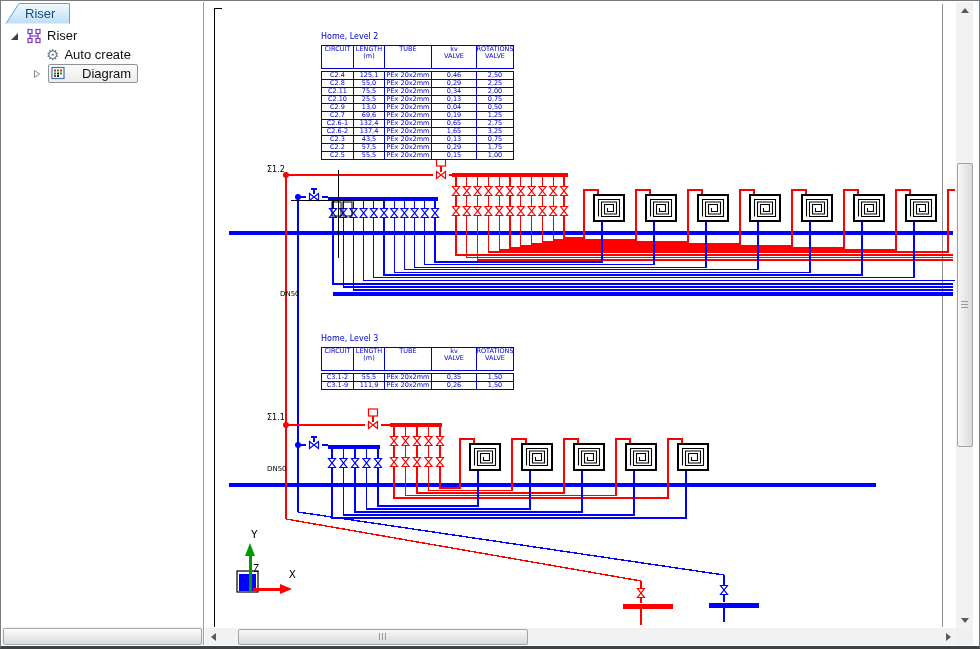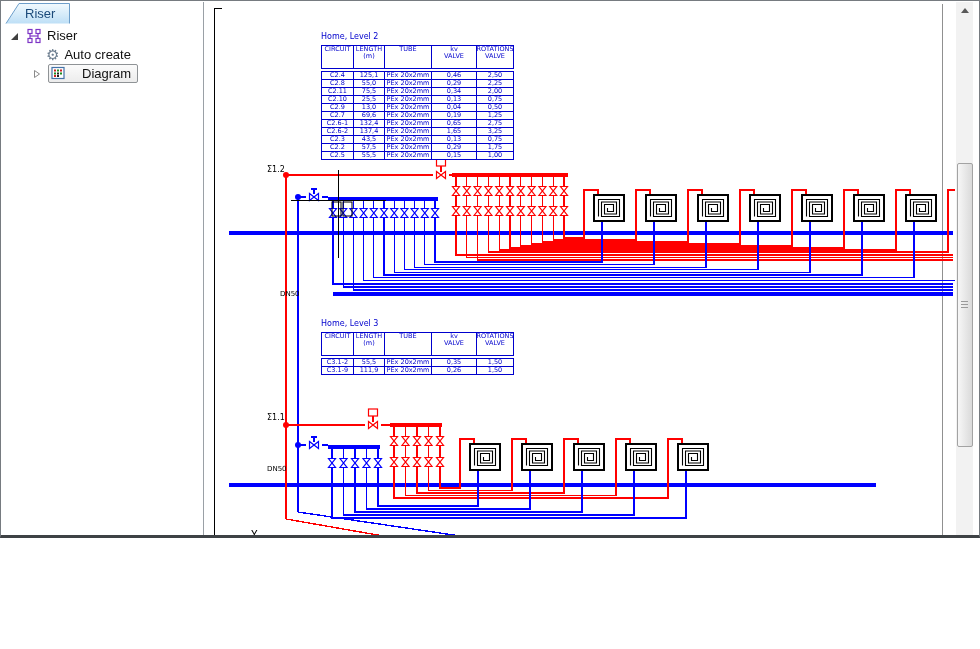--- a/index.html
+++ b/index.html
@@ -1,16 +1,16 @@
 <!DOCTYPE html>
 <html><head>
 <meta charset="utf-8">
 <style>
   html,body{margin:0;padding:0;background:#fff;font-family:"Liberation Sans",sans-serif;}
-  .window{position:relative;width:980px;height:538px;box-sizing:border-box;background:#fff;
+  .window{position:relative;width:980px;height:649px;box-sizing:border-box;background:#fff;
           border:1px solid #767b80;border-bottom:3px solid #3e4245;overflow:hidden;}
   
   .sidebar{position:absolute;left:1px;top:1px;width:201px;height:624px;background:#fff;}
   .tabbar{position:absolute;left:0;top:0;width:100%;height:22px;background:#fff;}
   .tab{position:absolute;left:3px;top:1px;width:66px;height:21px;}
   .tab-label{position:absolute;left:20px;top:3px;font-size:13px;color:#1b4a7a;}
   .tree{position:absolute;left:0;top:24px;width:100%;}
   .trow{display:flex;align-items:center;height:19px;gap:5px;}
   .tlabel{font-size:13px;color:#111;white-space:nowrap;}
   .gear{font-size:15px;line-height:15px;color:#6e7f90;}
@@ -440,21 +440,21 @@
           <div class="t-cell">PEx 20x2mm</div>
           <div class="t-cell">0,29</div>
           <div class="t-cell">1,75</div>
           <div class="t-cell">C2.5</div>
           <div class="t-cell">55,5</div>
           <div class="t-cell">PEx 20x2mm</div>
           <div class="t-cell">0,15</div>
           <div class="t-cell">1,00</div>
         </div>
       </div>
-    <div class="ctable" id="table2" style="left:96px;top:317px">
+    <div class="ctable" id="table2" style="left:96px;top:332px">
         <div class="t-title">Home, Level 3</div>
         <div class="t-head">
           <div class="t-cell">
             <div>CIRCUIT</div>
             <div></div>
           </div>
           <div class="t-cell">
             <div>LENGTH</div>
             <div>(m)</div>
           </div>

